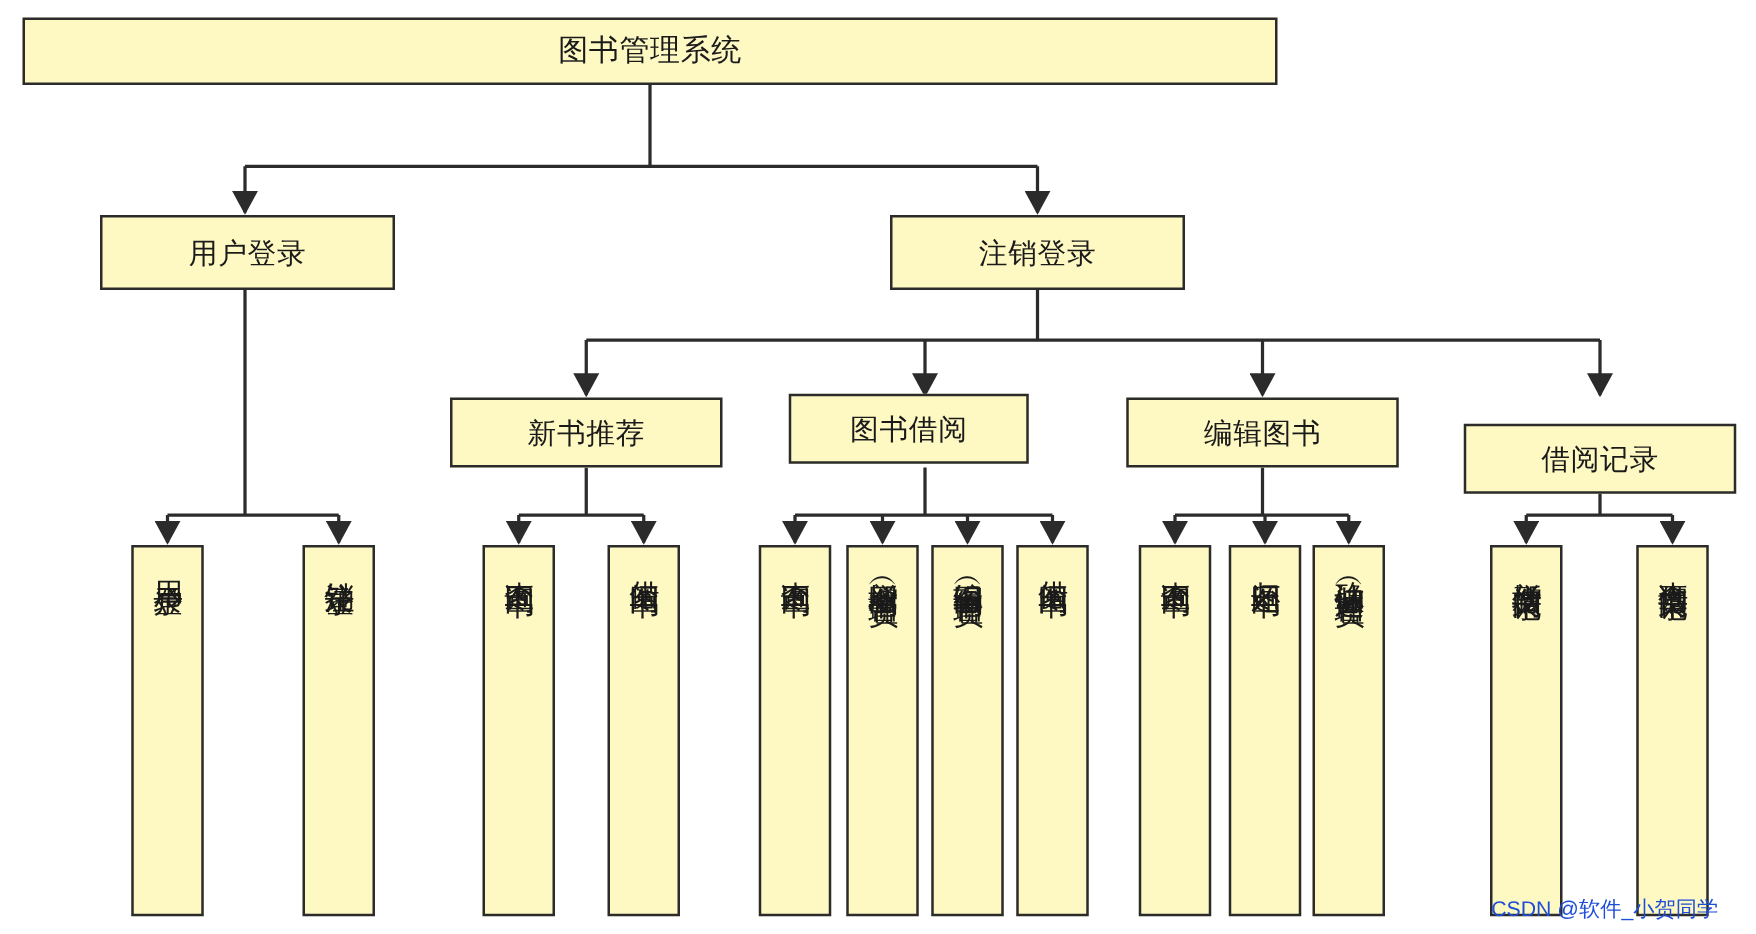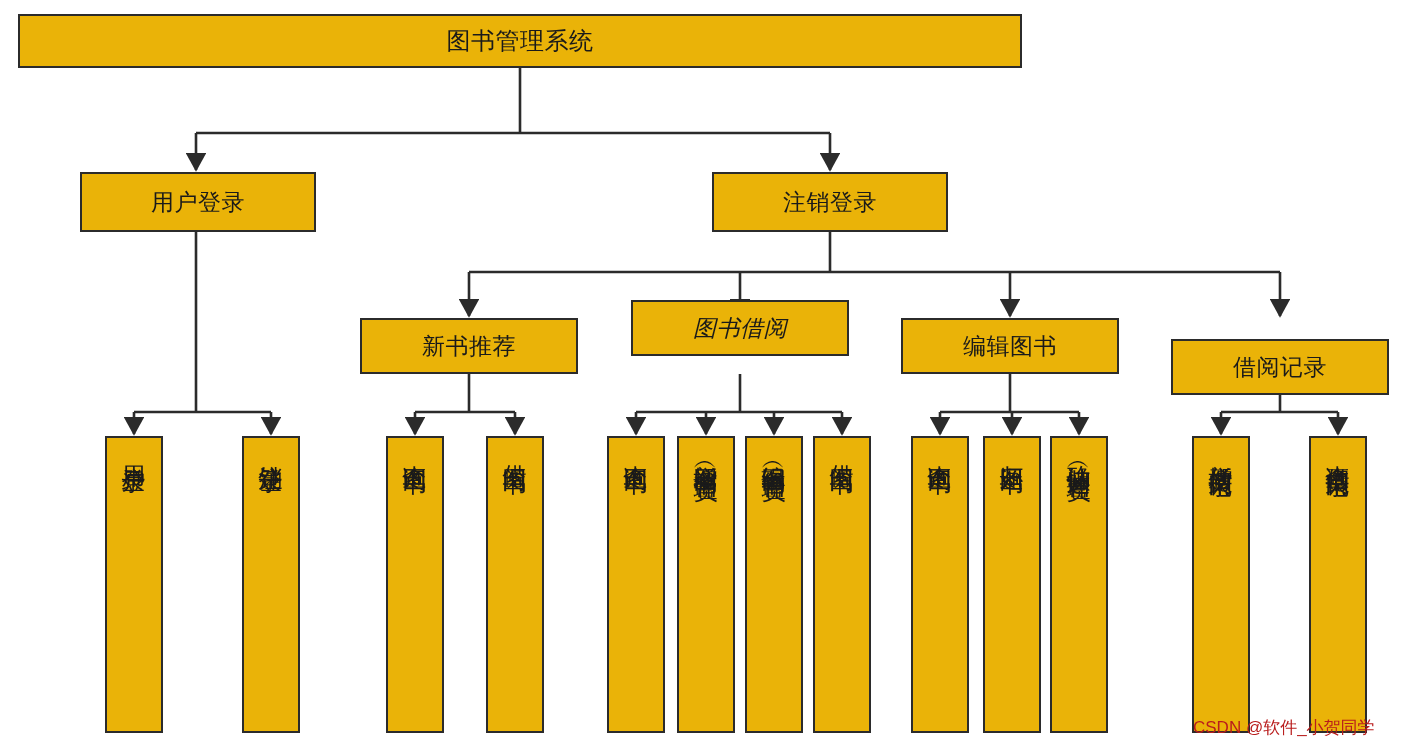--- a/index.html
+++ b/index.html
@@ -22,21 +22,21 @@
     position: absolute;
     left: 0;
     top: 0;
     width: 1405px;
     height: 747px;
     pointer-events: none;
   }
   .node {
     position: absolute;
     box-sizing: border-box;
-    background: #eab308;
+    background: #fef9c3;
     border: 2px solid #2b2b2b;
     display: flex;
     align-items: center;
     justify-content: center;
     color: #1a1a1a;
     z-index: 2;
   }
   .node-label {
     display: block;
     line-height: 1.16;
@@ -59,21 +59,21 @@
   .node.v .node-label {
     writing-mode: vertical-rl;
     text-orientation: upright;
     font-size: 24px;
     line-height: 1.05;
     letter-spacing: 2px;
   }
   .watermark {
     position: absolute;
     font-size: 17px;
-    color: #b91c1c;
+    color: #1d4ed8;
     white-space: nowrap;
     z-index: 3;
   }
 </style>
 </head>
 <body>
 
 <div id="canvas">
 
   <svg id="wires" viewBox="0 0 1405 747" xmlns="http://www.w3.org/2000/svg">
@@ -129,21 +129,21 @@
         <span class="node-label">用户登录</span>
       </div>
       <div class="node h" style="left: 712px; top: 172px; width: 236px; height: 60px;">
         <span class="node-label">注销登录</span>
       </div>
     </div>
   <div id="nodes-l3">
       <div class="node h" style="left: 360px; top: 318px; width: 218px; height: 56px;">
         <span class="node-label">新书推荐</span>
       </div>
-      <div class="node h" style="left: 631px; top: 300px; width: 218px; height: 56px; font-style: italic;">
+      <div class="node h" style="left: 631px; top: 315px; width: 192px; height: 56px;">
         <span class="node-label">图书借阅</span>
       </div>
       <div class="node h" style="left: 901px; top: 318px; width: 218px; height: 56px;">
         <span class="node-label">编辑图书</span>
       </div>
       <div class="node h" style="left: 1171px; top: 318px; width: 218px; height: 56px; margin-top: 21px;">
         <span class="node-label">借阅记录</span>
       </div>
     </div>
   <div id="nodes-leaf">

